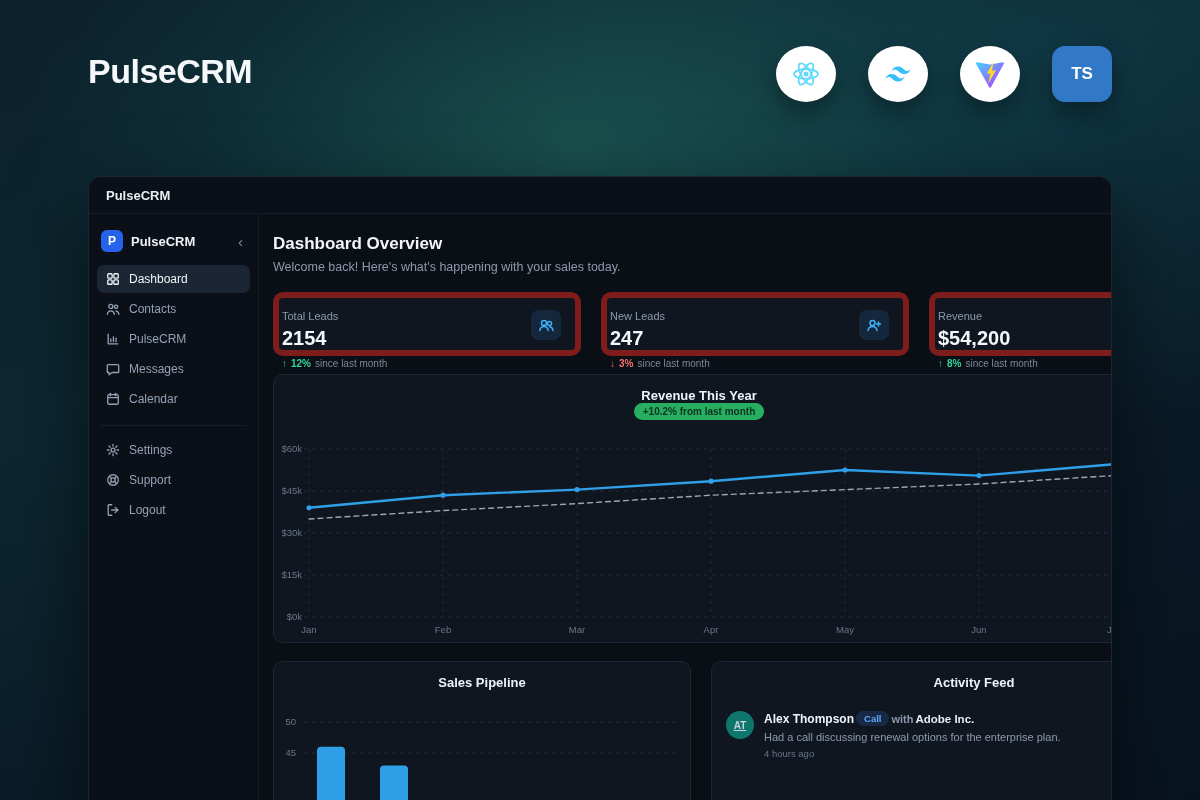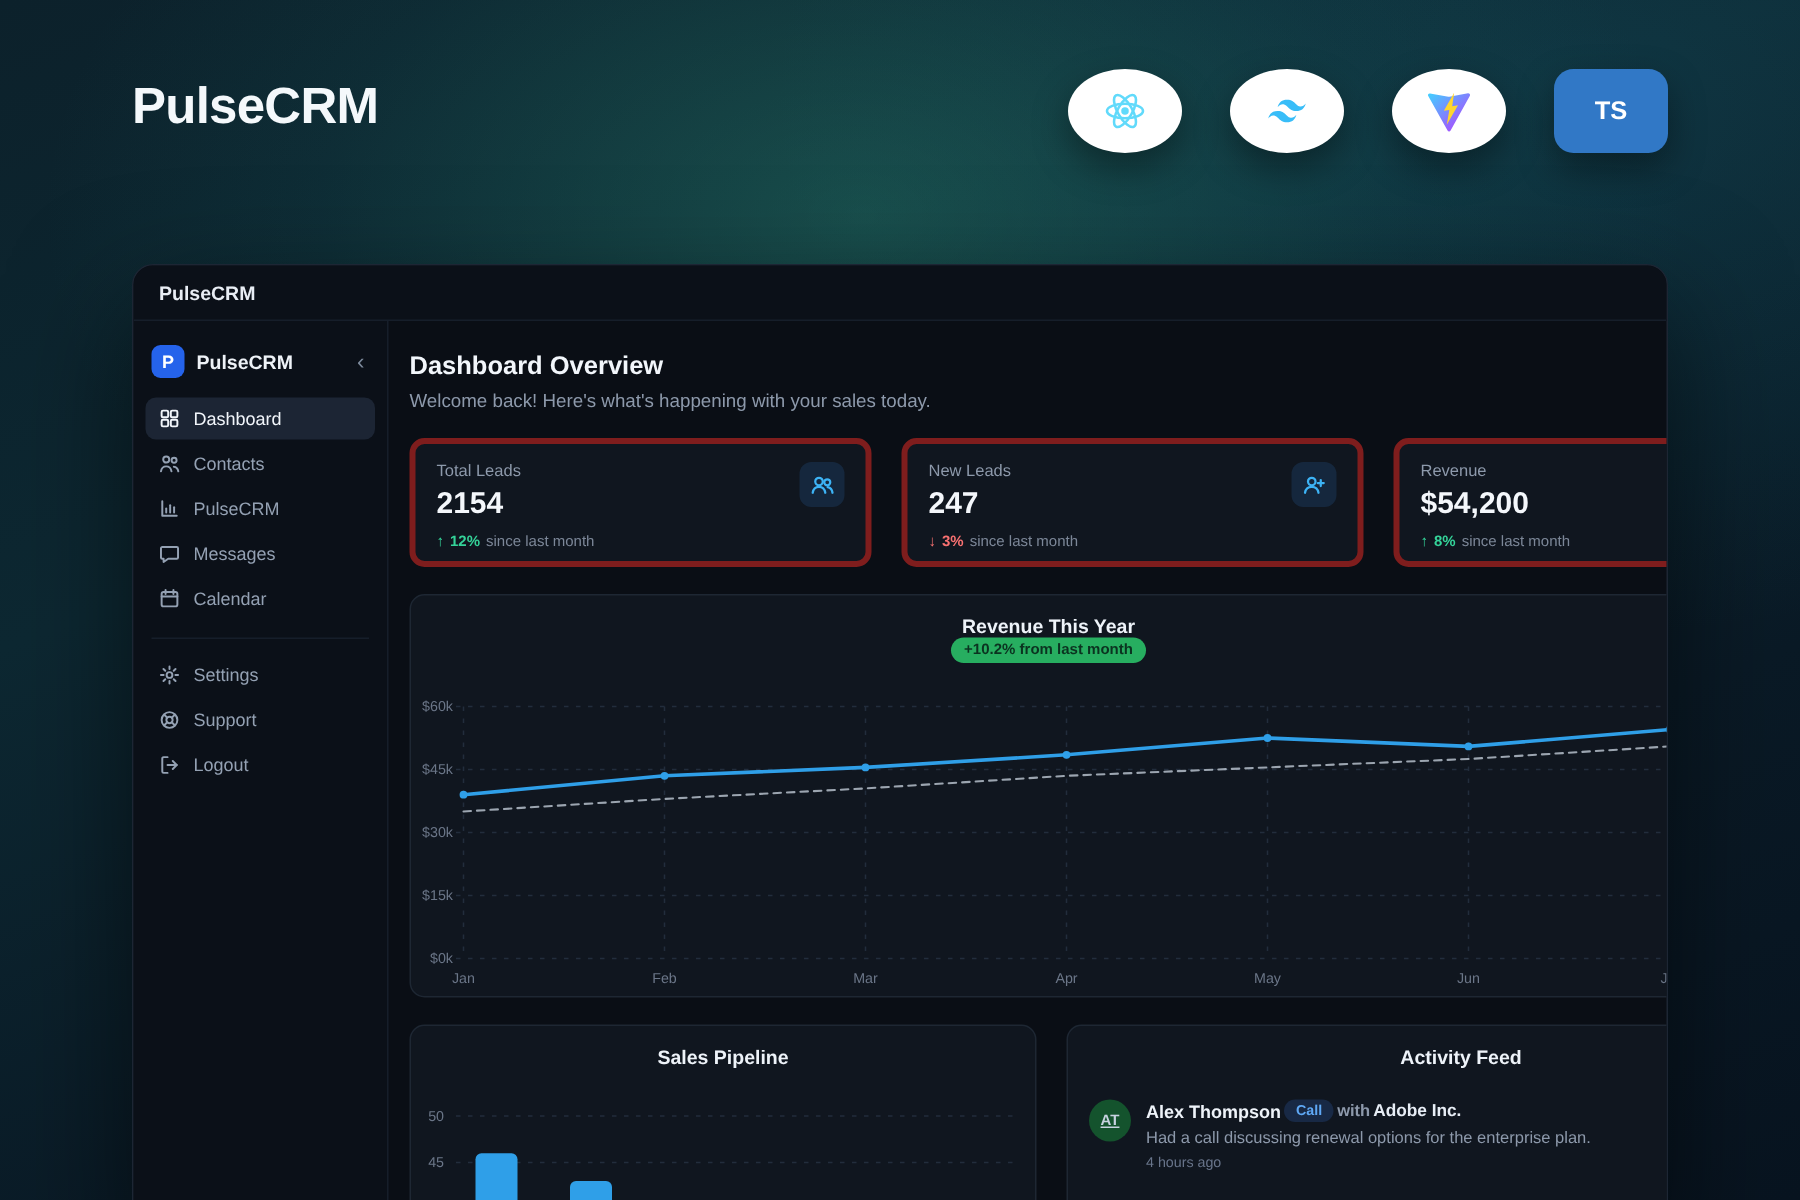--- a/index.html
+++ b/index.html
@@ -8,21 +8,21 @@
     font-family: "Liberation Sans", "DejaVu Sans", sans-serif;
     background:
       radial-gradient(760px 480px at 48% 18%, rgba(52,170,140,0.30), rgba(28,110,110,0.12) 48%, rgba(0,0,0,0) 72%),
       radial-gradient(900px 600px at 88% 8%, rgba(22,95,115,0.25), rgba(0,0,0,0) 60%),
       linear-gradient(160deg, #0c212b 0%, #0d2832 35%, #0a1a26 70%, #081420 100%);
     position: relative;
     color:#e7edf5;
   }
   .hero-title { position:absolute; left:88px; top:52px; font-size:34px; font-weight:800; letter-spacing:-0.5px; color:#f4f8fb; }
   .tech-row { position:absolute; top:46px; right:88px; display:flex; gap:12px; }
-  .tech { width:76px; height:56px; border-radius:50%; background:#ffffff; display:flex; align-items:center; justify-content:center; box-shadow:0 10px 24px rgba(0,0,0,0.38);margin-left:20px; }
+  .tech { width:60px; height:56px; border-radius:50%; background:#ffffff; display:flex; align-items:center; justify-content:center; box-shadow:0 10px 24px rgba(0,0,0,0.38);margin-left:20px; }
   .tech.ts { border-radius:13px; background:#3178c6; color:#fff; font-weight:800; font-size:17px; }
 
   .window {
     position:absolute; left:88px; top:176px; width:1024px; height:660px;
     background:#0a0e15; border:1px solid #1d2634; border-radius:14px;
     box-shadow:0 30px 80px rgba(0,0,0,0.55);
     overflow:hidden; display:flex; flex-direction:column;
   }
   .titlebar { height:37px; flex:0 0 37px; display:flex; align-items:center; padding:0 17px; border-bottom:1px solid #161e2a; background:#0b1018; font-size:13px; font-weight:700; color:#e8edf4; }
   .app-body { flex:1; display:flex; min-height:0; }
@@ -35,21 +35,21 @@
   .nav-item { display:flex; align-items:center; gap:9px; padding:7px 9px; border-radius:7px; color:#94a1b3; font-size:12px; margin-bottom:2px; cursor:pointer; }
   .nav-item.active { background:#1c2534; color:#f1f5fa; }
   .nicon { width:14px; height:14px; flex:0 0 14px; stroke:currentColor; fill:none; stroke-width:1.5; stroke-linecap:round; stroke-linejoin:round; }
   .divider { height:1px; background:#161e2a; margin:10px 4px; }
 
   main { flex:1; padding:20px 0 0 14px; position:relative; }
   .page-title { font-size:17px; font-weight:700; color:#f2f6fb; margin-bottom:6px; }
   .page-sub { font-size:12.5px; color:#8d99ab; margin-bottom:18px; }
 
   .stats-row { display:flex; gap:20px; width:964px; }
-  .stat-card { width:308px; height:86px; background:#10161f; border:4px solid #7f1d1d; border-radius:10px; padding:12px 14px; position:relative; }
+  .stat-card { width:308px; height:64px; background:#10161f; border:6px solid #7f1d1d; border-radius:10px; padding:12px 3px; position:relative; }
   .stat-label { font-size:11px; color:#8d99ab; }
   .stat-value { font-size:20px; font-weight:700; color:#f4f7fb; margin-top:5px; }
   .stat-delta { display:flex; align-items:center; gap:4px; margin-top:8px; font-size:10px; }
   .stat-delta .up { color:#34d399; font-weight:700; }
   .stat-delta .down { color:#f87171; font-weight:700; }
   .stat-delta .suffix { color:#7c8798; }
   .stat-icon { position:absolute; top:12px; right:14px; width:30px; height:30px; border-radius:8px; background:rgba(56,151,248,0.14); color:#3db3f5; display:flex; align-items:center; justify-content:center; }
   .stat-icon svg { width:16px; height:16px; stroke:currentColor; fill:none; stroke-width:1.5; stroke-linecap:round; stroke-linejoin:round; }
 
   .card { background:#10161f; border:1px solid #1e2733; border-radius:10px; overflow:hidden; }
@@ -58,21 +58,21 @@
   .badge-green { background:#27ae60; color:#0b3320; font-size:10px; font-weight:700; padding:3px 9px; border-radius:10px; }
 
   .chart-card { width:852px; margin-top:18px; }
   .chart-card svg { display:block; margin-top:6px; }
 
   .bottom-row { display:flex; gap:20px; width:964px; margin-top:18px; }
   .pipeline-card { width:418px; height:260px; flex:0 0 418px; }
   .activity-card { flex:1; height:260px; padding:0; }
   .activity-card .card-header { padding:13px 14px 0 14px; }
   .activity-item { display:flex; gap:10px; padding:21px 14px 0 14px; }
-  .avatar { width:28px; height:28px; flex:0 0 28px; border-radius:50%; background:#14532d; color:#c7d2e0; font-size:10px; font-weight:700; display:flex; align-items:center; justify-content:center;text-decoration:underline; }
+  .avatar { width:28px; height:28px; flex:0 0 28px; border-radius:50%; background:#0f766e; color:#c7d2e0; font-size:10px; font-weight:700; display:flex; align-items:center; justify-content:center;text-decoration:underline; }
   .act-name-row { display:flex; align-items:center; gap:2px; }
   .act-name { font-size:12px; font-weight:700; color:#eef3f9; }
   .act-badge { background:rgba(59,130,246,0.18); color:#5fa8f5; font-size:9.5px; font-weight:600; padding:2px 8px; border-radius:10px; }
   .act-with { font-size:11px; color:#8d99ab;font-weight:bold; }
   .act-company { font-size:11.5px; font-weight:700; color:#e7edf5; }
   .act-desc { font-size:11px; color:#8d99ab; margin-top:5px; }
   .act-time { font-size:9.5px; color:#68748a; margin-top:5px; }
 </style>
 </head>
 <body>

